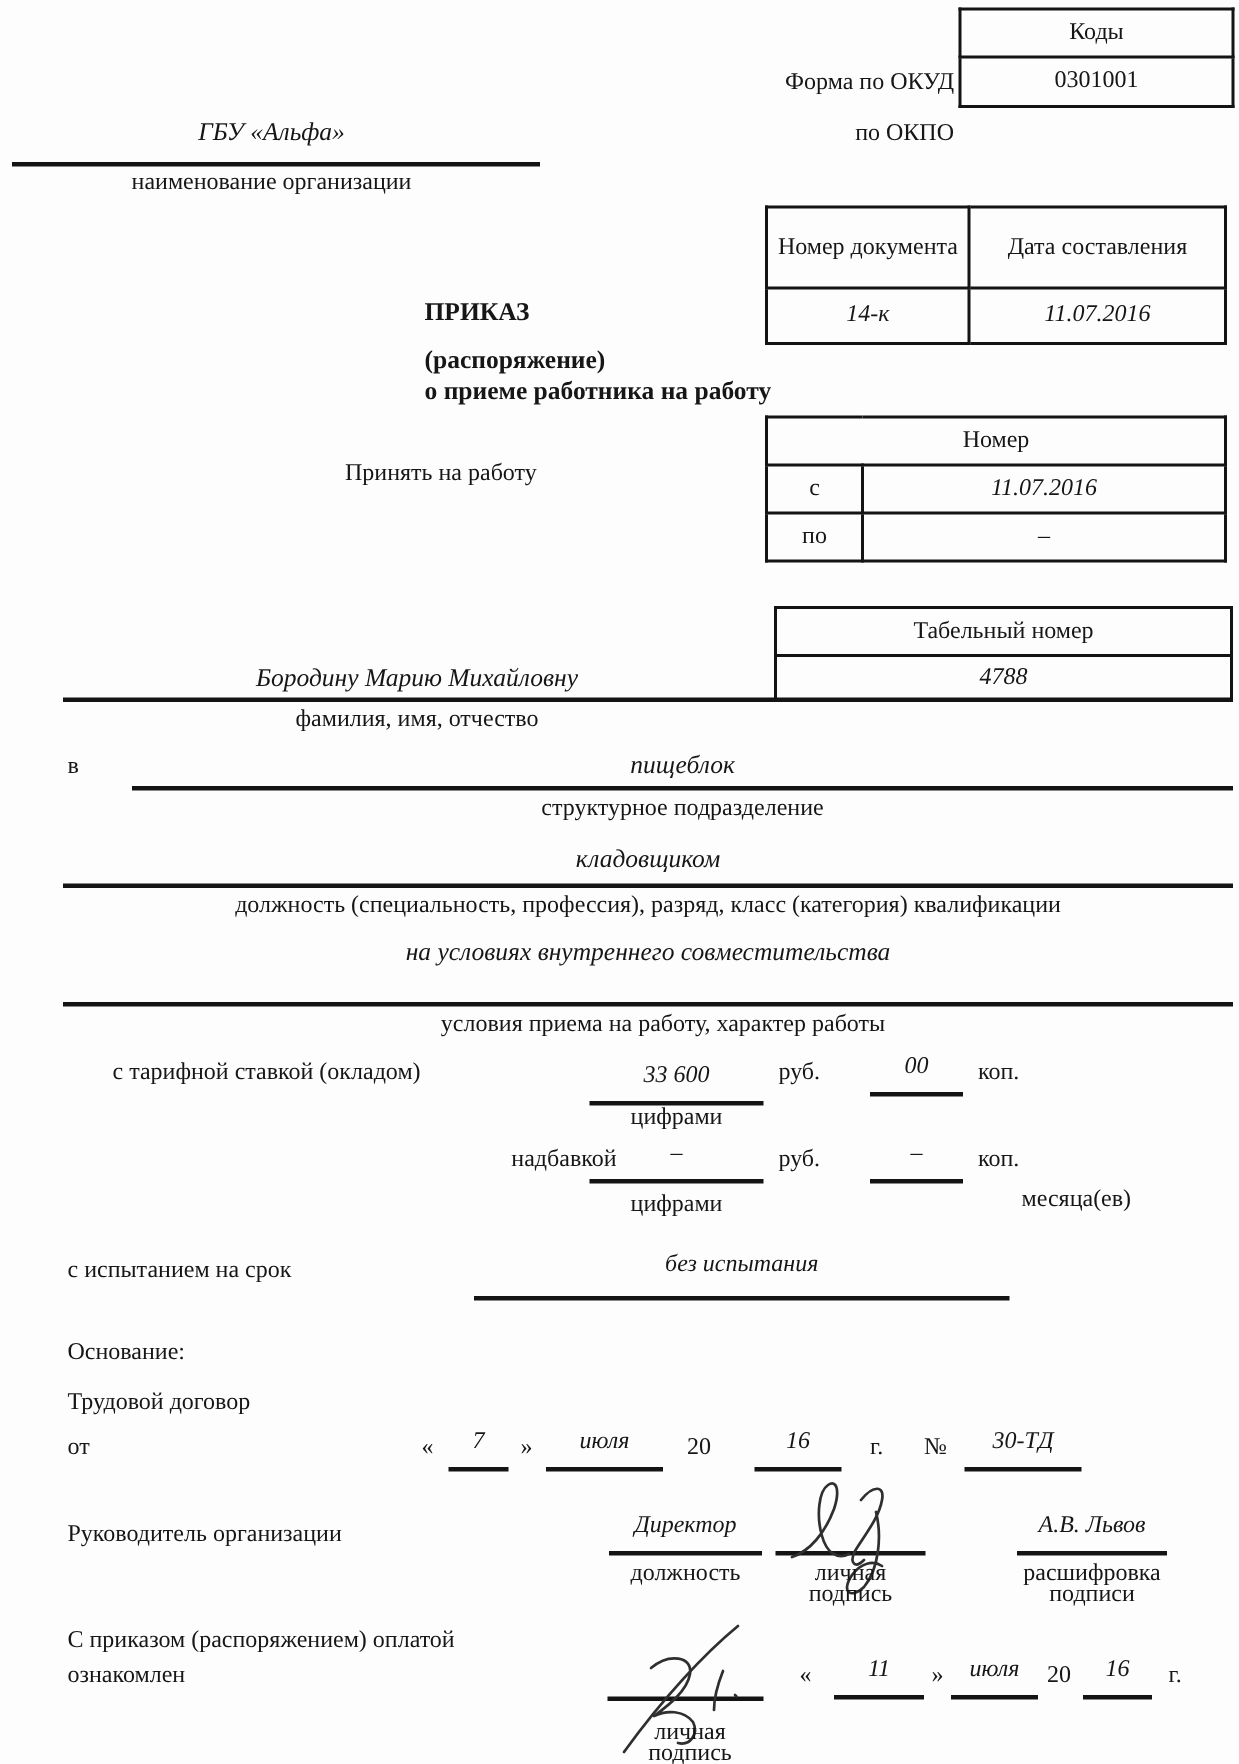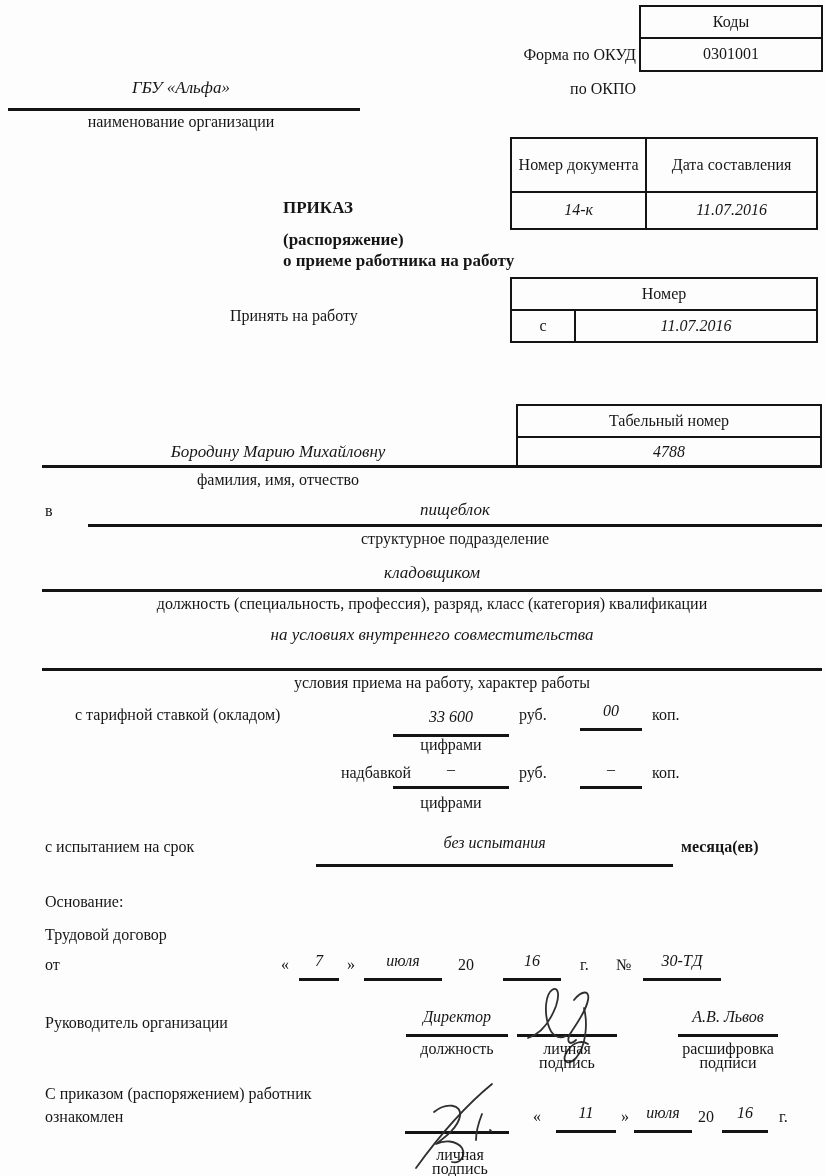--- a/index.html
+++ b/index.html
@@ -64,20 +64,24 @@
   <div class="abs" style="left:230px; top:307px;">Принять на работу</div>
   <table class="frm abs" style="left:510px; top:277px; width:308px;">
     <tbody>
         <tr>
       <td colspan="2" style="height:28px;">Номер</td>
     </tr>
     <tr>
       <td style="width:54px; height:28px;">с</td>
       <td class="it">11.07.2016</td>
     </tr>
+    <tr>
+      <td style="height:28px;">по</td>
+      <td class="it">–</td>
+    </tr>
   </tbody>
     </table>
 
   <table class="frm abs" style="left:516px; top:404px; width:306px;">
     <tbody>
         <tr>
           <td style="height:28px;">Табельный номер</td>
         </tr>
     <tr>
           <td class="it" style="height:27px; border-bottom:none;">4788</td>
@@ -110,21 +114,21 @@
 
   <div class="abs rt" style="left:280px; top:764px; width:131px;">надбавкой</div>
   <div class="abs blank" style="left:393px; top:760px; width:116px; height:26px;">–</div>
   <div class="abs" style="left:519px; top:764px;">руб.</div>
   <div class="abs blank" style="left:580px; top:760px; width:62px; height:26px;">–</div>
   <div class="abs" style="left:652px; top:764px;">коп.</div>
   <div class="abs ctr cap" style="left:393px; top:794px; width:116px;">цифрами</div>
 
   <div class="abs" style="left:45px; top:838px;">с испытанием на срок</div>
   <div class="abs blank" style="left:316px; top:834px; width:357px; height:30px;">без испытания</div>
-  <div class="abs" style="left:681px; top:838px;font-weight:bold;">месяца(ев)</div>
+  <div class="abs" style="left:681px; top:791px;">месяца(ев)</div>
 
   <div class="abs" style="left:45px; top:893px;">Основание:</div>
   <div class="abs" style="left:45px; top:926px;">Трудовой договор</div>
   <div class="abs" style="left:45px; top:956px;">от</div>
 
   <div class="abs" style="left:281px; top:956px;">«</div>
   <div class="abs blank" style="left:299px; top:952px; width:40px; height:26px;">7</div>
   <div class="abs" style="left:347px; top:956px;">»</div>
   <div class="abs blank" style="left:364px; top:952px; width:78px; height:26px;">июля</div>
   <div class="abs" style="left:458px; top:956px;">20</div>
@@ -144,21 +148,21 @@
     <path d="M52,18 C60,8 68,8 66,18 C64,30 54,42 48,52 C44,60 48,64 54,58"></path>
     <path d="M62,26 C66,42 64,64 54,76 C46,84 38,80 46,68 C52,60 60,58 66,62"></path>
   </svg>
   <div class="abs ctr cap" style="left:517px; top:1040px; width:100px;">личная</div>
   <div class="abs ctr cap" style="left:517px; top:1054px; width:100px;">подпись</div>
 
   <div class="abs blank" style="left:678px; top:1008px; width:100px; height:26px;">А.В. Львов</div>
   <div class="abs ctr cap" style="left:678px; top:1040px; width:100px;">расшифровка</div>
   <div class="abs ctr cap" style="left:678px; top:1054px; width:100px;">подписи</div>
 
-  <div class="abs" style="left:45px; top:1085px;">С приказом (распоряжением) работник</div>
+  <div class="abs" style="left:45px; top:1085px;">С приказом (распоряжением) оплатой</div>
   <div class="abs" style="left:45px; top:1108px;">ознакомлен</div>
 
   <div class="abs blank" style="left:405px; top:1105px; width:104px; height:26px;"></div>
   <svg class="sig abs" style="left:408px; top:1078px;" width="96" height="94" viewBox="0 0 96 94">
     <path d="M84,6 C62,24 34,54 8,90"></path>
     <path d="M26,34 C38,24 54,26 52,38 C50,50 36,60 28,66 C36,62 48,62 54,70 C58,78 52,86 44,84"></path>
     <path d="M74,36 C70,46 68,56 68,62"></path>
     <path d="M82,52 l1,1"></path>
   </svg>
   <div class="abs ctr cap" style="left:415px; top:1146px; width:90px;">личная</div>

